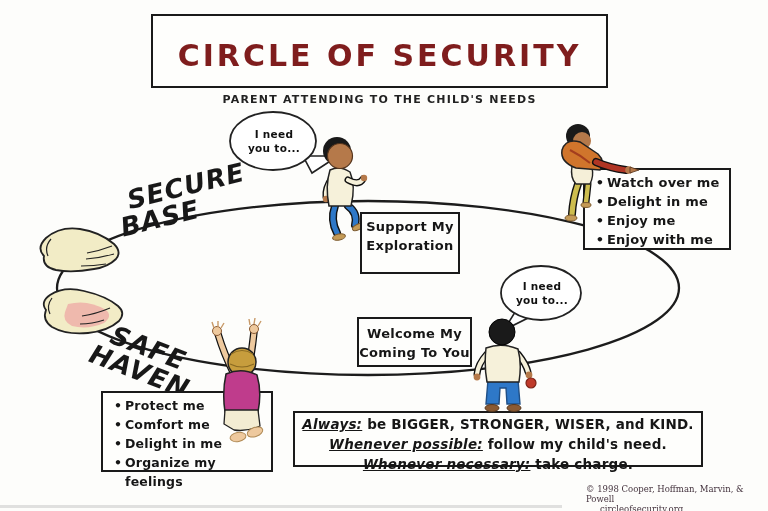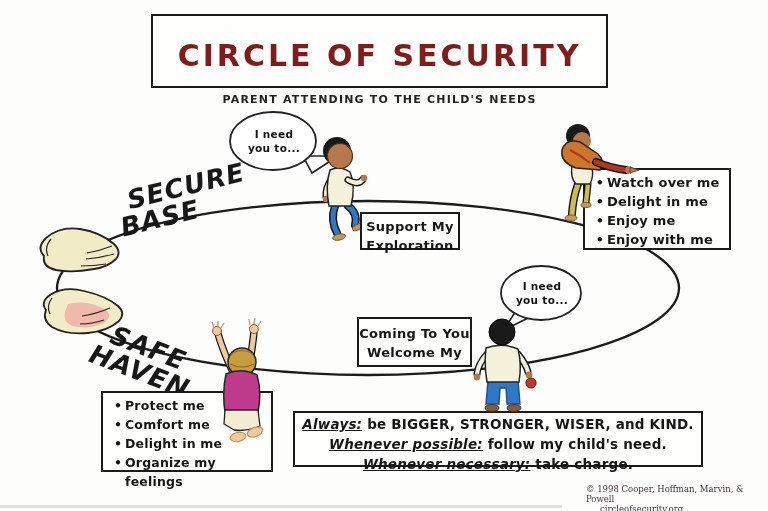--- a/index.html
+++ b/index.html
@@ -32,21 +32,21 @@
   }
   .secure-base{left:112px;top:192px;transform:rotate(-14deg);}
   .safe-haven{left:104px;top:318px;transform:rotate(21deg);}
   .side-label .l1{margin-left:13px;}
 
   
   .mini-box{
     position:absolute;background:#fefefc;border:2px solid #1a1a1a;box-sizing:border-box;
     text-align:center;font-weight:bold;font-size:13px;line-height:19px;letter-spacing:.3px;
   }
-  .support-box{left:360px;top:212px;width:100px;height:38px;padding-top:3px;}
+  .support-box{left:360px;top:212px;width:100px;height:62px;padding-top:3px;}
   .welcome-box{left:357px;top:317px;width:115px;height:50px;padding-top:5px;}
 
   
   .needs-box{
     position:absolute;background:#fefefc;border:2px solid #1a1a1a;box-sizing:border-box;
     font-weight:bold;letter-spacing:.2px;
   }
   .needs-top{left:583px;top:168px;width:148px;height:82px;font-size:13px;padding:3px 0 0 8px;}
   .needs-bottom{left:101px;top:391px;width:172px;height:81px;font-size:12.5px;padding:3px 0 0 8px;}
   .needs-item{display:flex;line-height:19px;}
@@ -153,22 +153,22 @@
   <div class="bubble-text b2">
     <div>I need</div>
     <div>you to...</div>
   </div>
 
   <div class="mini-box support-box">
     <div>Support My</div>
     <div>Exploration</div>
   </div>
   <div class="mini-box welcome-box">
+    <div>Welcome My</div>
     <div>Coming To You</div>
-    <div>Welcome My</div>
   </div>
 
   <div class="needs-box needs-top">
     <div class="needs-item">
       <span class="bullet">•</span>
       <span>Watch over me</span>
     </div>
     <div class="needs-item">
       <span class="bullet">•</span>
       <span>Delight in me</span>

